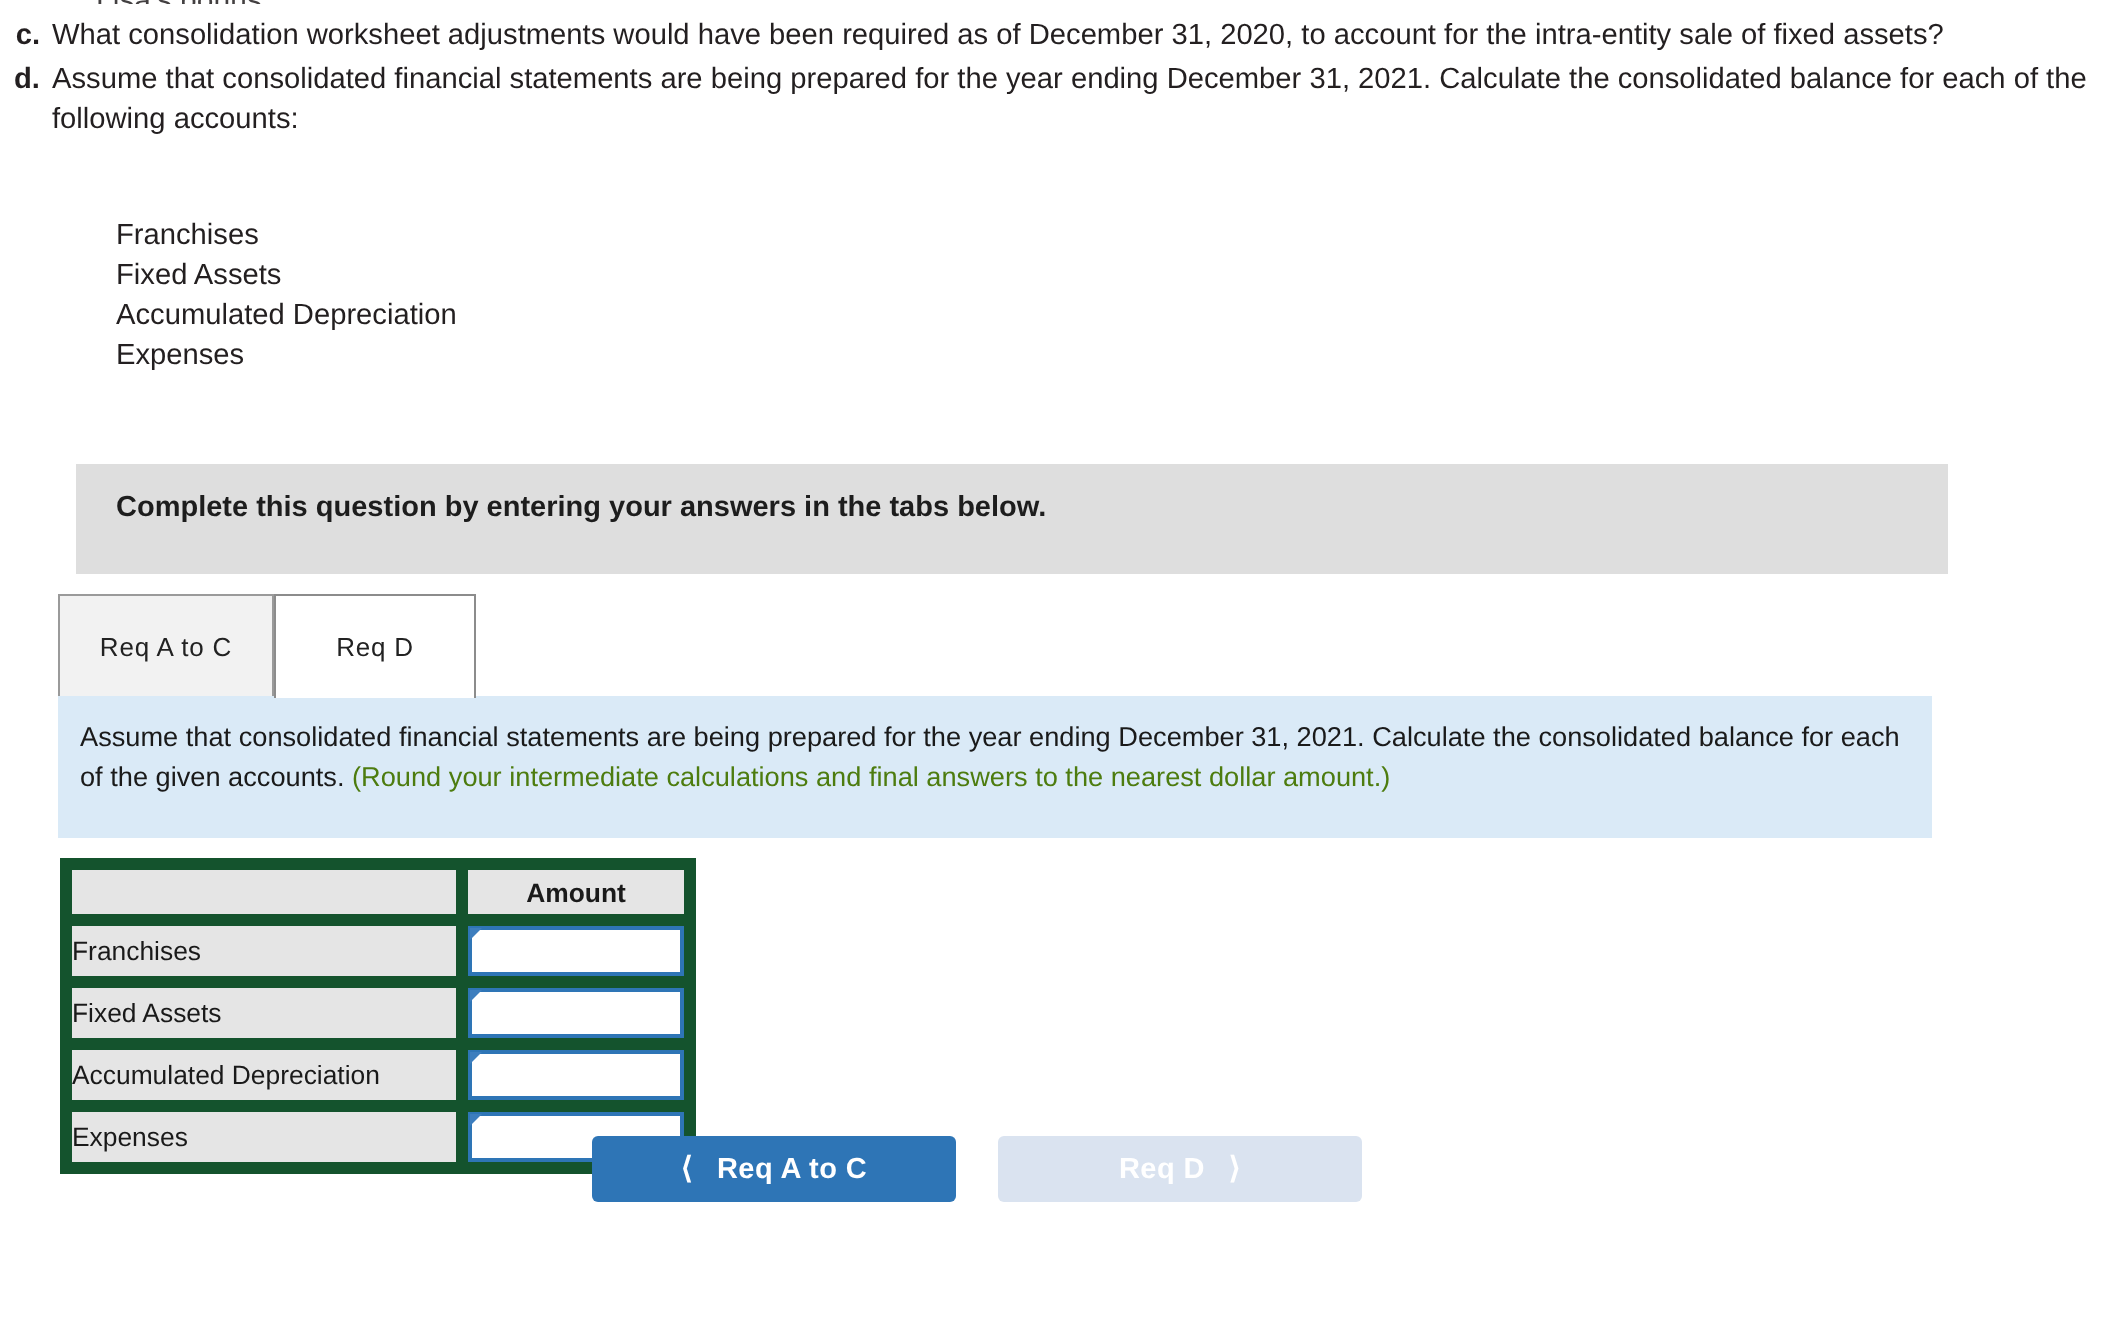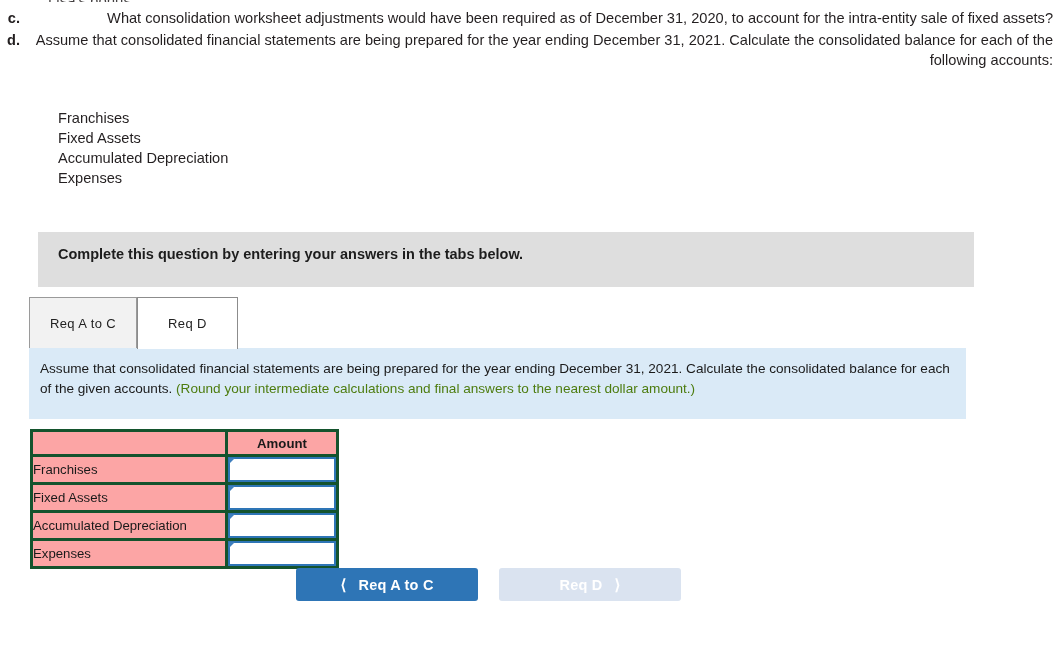--- a/index.html
+++ b/index.html
@@ -47,21 +47,20 @@
     width: 26px;
     min-width: 26px;
     text-align: right;
     font-weight: bold;
     padding-right: 6px;
     box-sizing: border-box;
   }
   .q-text {
     flex: 1;
     padding-right: 4px;
-    text-align: right;
   }
 
   
   .account-list {
     position: absolute;
     left: 58px;
     top: 108px;
     font-size: 14.6px;
     line-height: 20px;
   }
@@ -147,25 +146,25 @@
 
   
   .answer-table {
     position: absolute;
     left: 30px;
     top: 429px;
     border-collapse: collapse;
   }
   .answer-table th,
   .answer-table td {
-    border: 3px solid #14532d;
+    border: 6px solid #14532d;
     padding: 0;
     font-size: 13.2px;
     color: #1a1a1a;
-    background: #fca5a5;
+    background: #e5e5e5;
   }
   .th-blank {
     width: 192px;
     height: 22px;
     background: #77a8df;
   }
   .th-amount {
     width: 108px;
     height: 22px;
     background: #77a8df;

